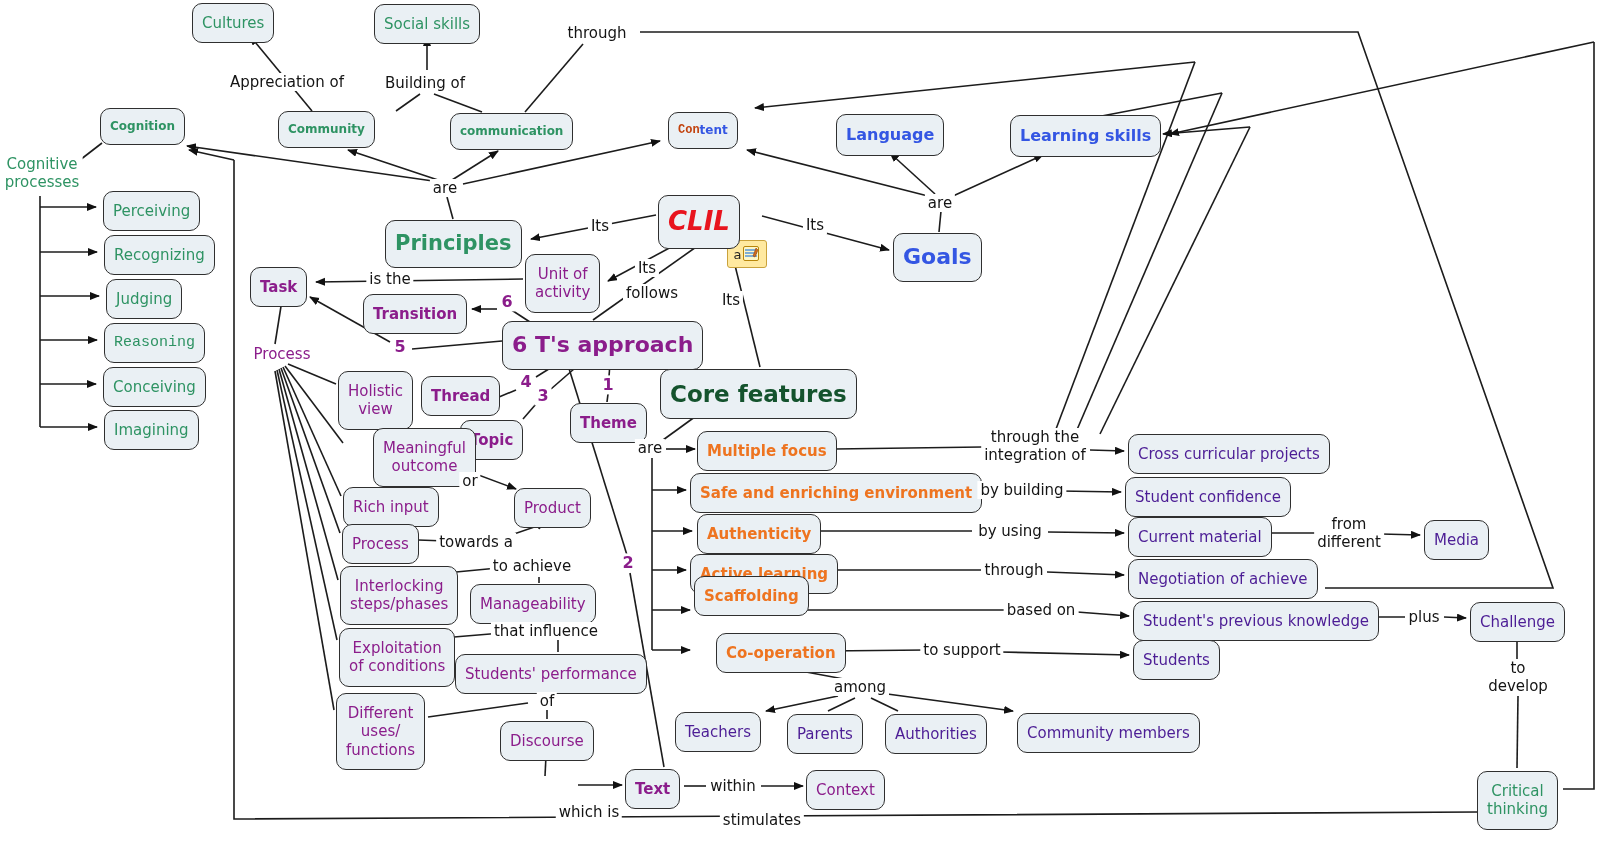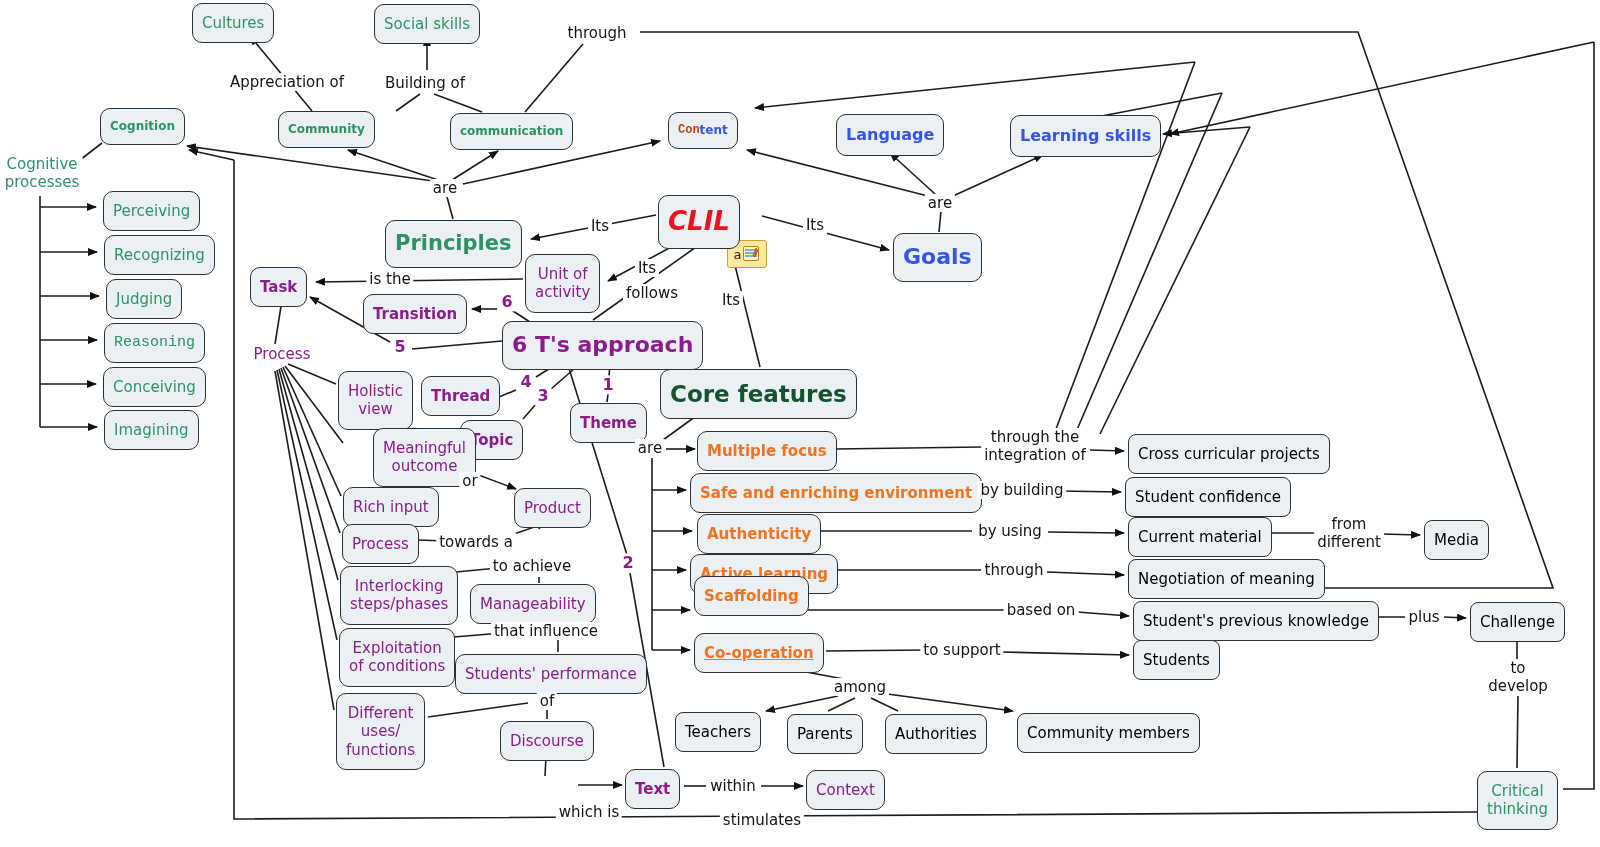--- a/index.html
+++ b/index.html
@@ -10,21 +10,21 @@
         border-radius:10px;padding:10px 9px;font-size:15px;line-height:1.22;text-align:center;
         white-space:pre-line;display:flex;align-items:center;justify-content:center;color:#333;}
   .g  {color:#2e9363;}
   .gb {color:#2e9363;font-weight:bold;font-size:12px;}
   .gbL{color:#2e9363;font-weight:bold;font-size:21px;}
   .bb {color:#3456e3;font-weight:bold;font-size:16px;}
   .bbL{color:#3456e3;font-weight:bold;font-size:22px;}
   .p  {color:#8b1d8b;}
   .pb {color:#8b1d8b;font-weight:bold;}
   .pbL{color:#8b1d8b;font-weight:bold;font-size:22px;}
-  .o  {color:#000000;border-radius:8px;}
+  .o  {color:#4c1d95;}
   .ob {color:#ee7420;font-weight:bold;}
   .obL{color:#14532d;font-weight:bold;font-size:23px;}
   .red{color:#e8141e;font-weight:bold;font-style:italic;font-size:26px;}
   .lbl{position:absolute;transform:translate(-50%,-50%);background:#fff;padding:0 3px;
        font-size:15px;color:#141414;white-space:pre-line;text-align:center;line-height:1.2;}
   .lbl.purple{color:#8b1d8b;}
   .lbl.green{color:#2e9363;}
   .lbl.num{color:#8b1d8b;font-weight:bold;font-size:16px;}
   #anno-icon{position:absolute;left:727px;top:240px;width:38px;height:26px;background:#ffe9a0;
        border:1px solid #c9a23c;border-radius:3px;display:flex;align-items:center;
@@ -232,25 +232,25 @@
     <div class="node p" style="left: 806px; top: 770px;">Context</div>
     <div class="node obL" style="left: 660px; top: 369px;">Core features</div>
     <div class="node ob" style="left: 697px; top: 431px;">Multiple focus</div>
     <div class="node o" style="left: 1128px; top: 434px;">Cross curricular projects</div>
     <div class="node ob" style="left: 690px; top: 473px;">Safe and enriching environment</div>
     <div class="node o" style="left: 1125px; top: 477px;">Student confidence</div>
     <div class="node ob" style="left: 697px; top: 514px;">Authenticity</div>
     <div class="node o" style="left: 1128px; top: 517px;">Current material</div>
     <div class="node o" style="left: 1424px; top: 520px;">Media</div>
     <div class="node ob" style="left: 690px; top: 554px;">Active learning</div>
-    <div class="node o" style="left: 1128px; top: 559px;">Negotiation of meaning</div>
+    <div class="node o" style="left: 1128px; top: 559px;">Negotiation of achieve</div>
     <div class="node ob" style="left: 694px; top: 576px;">Scaffolding</div>
     <div class="node o" style="left: 1133px; top: 601px;">Student's previous knowledge</div>
     <div class="node o" style="left: 1470px; top: 602px;">Challenge</div>
-    <div class="node ob" style="left: 694px; top: 633px; text-decoration: underline;">Co-operation</div>
+    <div class="node ob" style="left: 716px; top: 633px;">Co-operation</div>
     <div class="node o" style="left: 1133px; top: 640px;">Students</div>
     <div class="node o" style="left: 675px; top: 712px;">Teachers</div>
     <div class="node o" style="left: 787px; top: 714px;">Parents</div>
     <div class="node o" style="left: 885px; top: 714px;">Authorities</div>
     <div class="node o" style="left: 1017px; top: 713px;">Community members</div>
     <div class="node g" style="left: 1477px; top: 771px;">Critical
 thinking</div>
     <span class="lbl " style="left: 287px; top: 82px;">Appreciation of</span>
     <span class="lbl " style="left: 425px; top: 83px;">Building of</span>
     <span class="lbl " style="left: 597px; top: 33px;">through</span>

